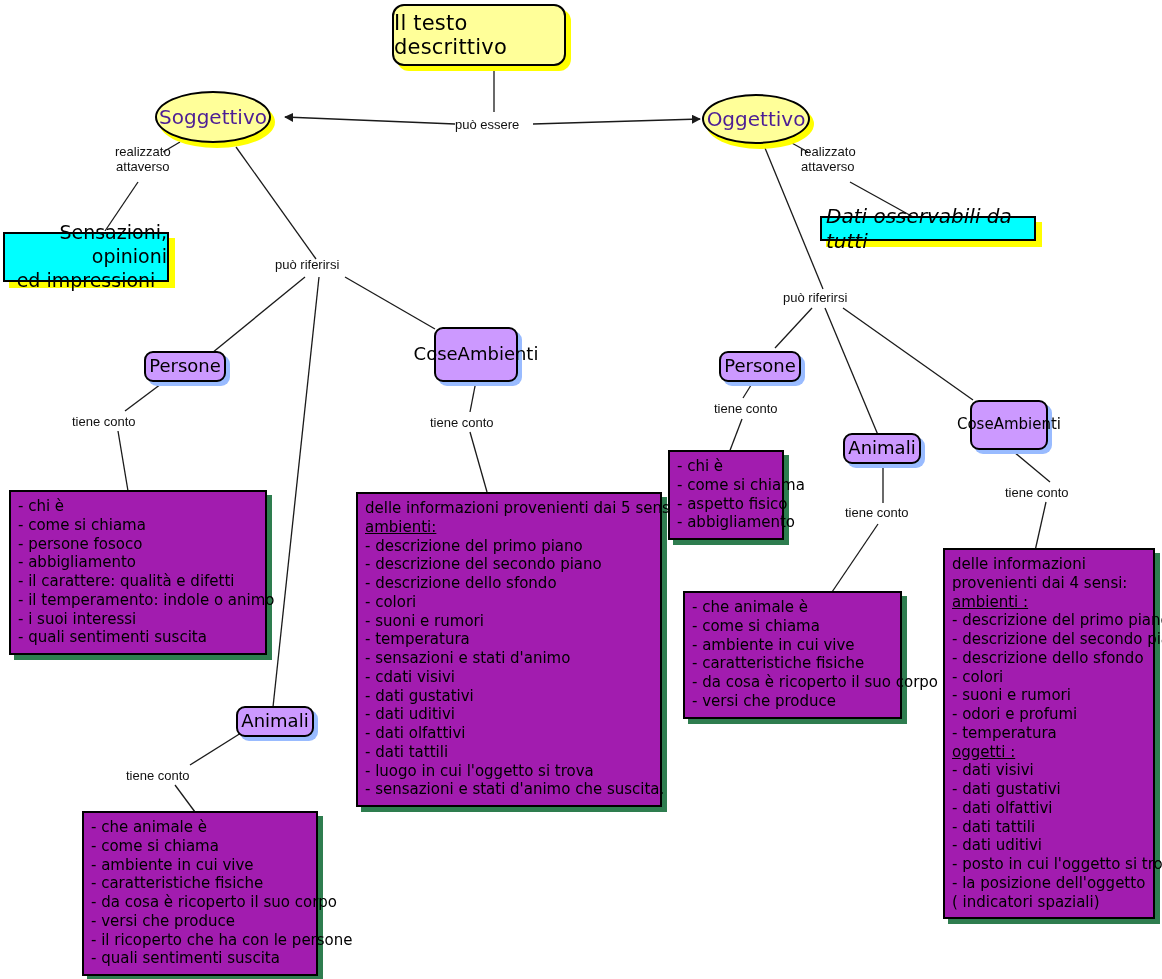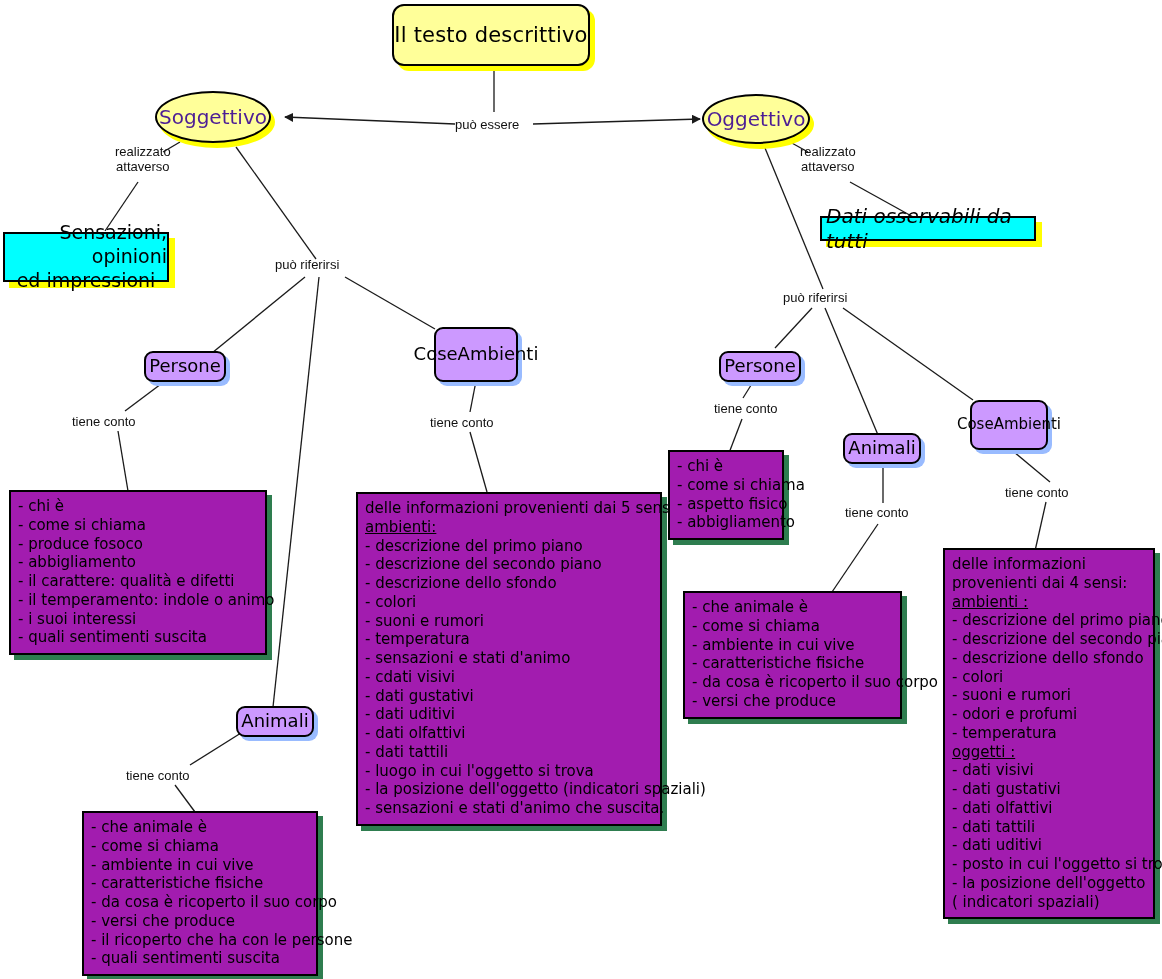--- a/index.html
+++ b/index.html
@@ -207,21 +207,21 @@
   </div>
 
   <div class="link-label" style="left:783px; top:291px;">può riferirsi</div>
 
   <div class="link-label" style="left:714px; top:402px;">tiene conto</div>
 
   <div class="link-label" style="left:845px; top:506px;">tiene conto</div>
 
   <div class="link-label" style="left:1005px; top:486px;">tiene conto</div>
 
-  <div class="node title-box" style="left:392px; top:4px; width:198px; height:62px;">Il testo descrittivo</div>
+  <div class="node title-box" style="left:392px; top:4px; width:174px; height:62px;">Il testo descrittivo</div>
 
   <div class="node ellipse" style="left:155px; top:91px; width:116px; height:52px;">Soggettivo</div>
 
   <div class="node ellipse" style="left:702px; top:94px; width:108px; height:50px;">Oggettivo</div>
 
   <div class="node cyan-box" style="left:3px; top:232px; width:166px; height:50px;text-align:right;">
     <div>Sensazioni, opinioni</div>
     <div>ed impressioni</div>
   </div>
 
@@ -241,21 +241,21 @@
   <div class="node purple-box" style="left:843px; top:433px; width:78px; height:31px;">Animali</div>
 
   <div class="node purple-box small" style="left:970px; top:400px; width:78px; height:50px;">
     <div>Cose</div>
     <div>Ambienti</div>
   </div>
 
   <div class="node green-box" style="left:9px; top:490px; width:258px;">
       <div class="line">- chi è</div>
       <div class="line">- come si chiama</div>
-      <div class="line">- produce fosoco</div>
+      <div class="line">- persone fosoco</div>
       <div class="line">- abbigliamento</div>
       <div class="line">- il carattere: qualità e difetti</div>
       <div class="line">- il temperamento: indole o animo</div>
       <div class="line">- i suoi interessi</div>
       <div class="line">- quali sentimenti suscita</div>
     </div>
 
   <div class="node green-box" style="left:356px; top:492px; width:306px;">
       <div class="line">delle  informazioni provenienti dai 5 sensi:</div>
       <div class="line u"><span>ambienti:</span></div>
@@ -265,21 +265,20 @@
       <div class="line">- colori</div>
       <div class="line">- suoni e rumori</div>
       <div class="line">- temperatura</div>
       <div class="line">- sensazioni e stati d'animo</div>
       <div class="line">- cdati visivi</div>
       <div class="line">- dati gustativi</div>
       <div class="line">- dati uditivi</div>
       <div class="line">- dati olfattivi</div>
       <div class="line">- dati tattili</div>
       <div class="line">- luogo in cui l'oggetto si trova</div>
-      <div class="line">- la posizione dell'oggetto (indicatori spaziali)</div>
       <div class="line">- sensazioni e stati d'animo che suscita.</div>
     </div>
 
   <div class="node green-box" style="left:82px; top:811px; width:236px;">
       <div class="line">- che animale è</div>
       <div class="line">- come si chiama</div>
       <div class="line">- ambiente in cui vive</div>
       <div class="line">- caratteristiche fisiche</div>
       <div class="line">- da cosa è ricoperto il suo corpo</div>
       <div class="line">- versi che produce</div>

